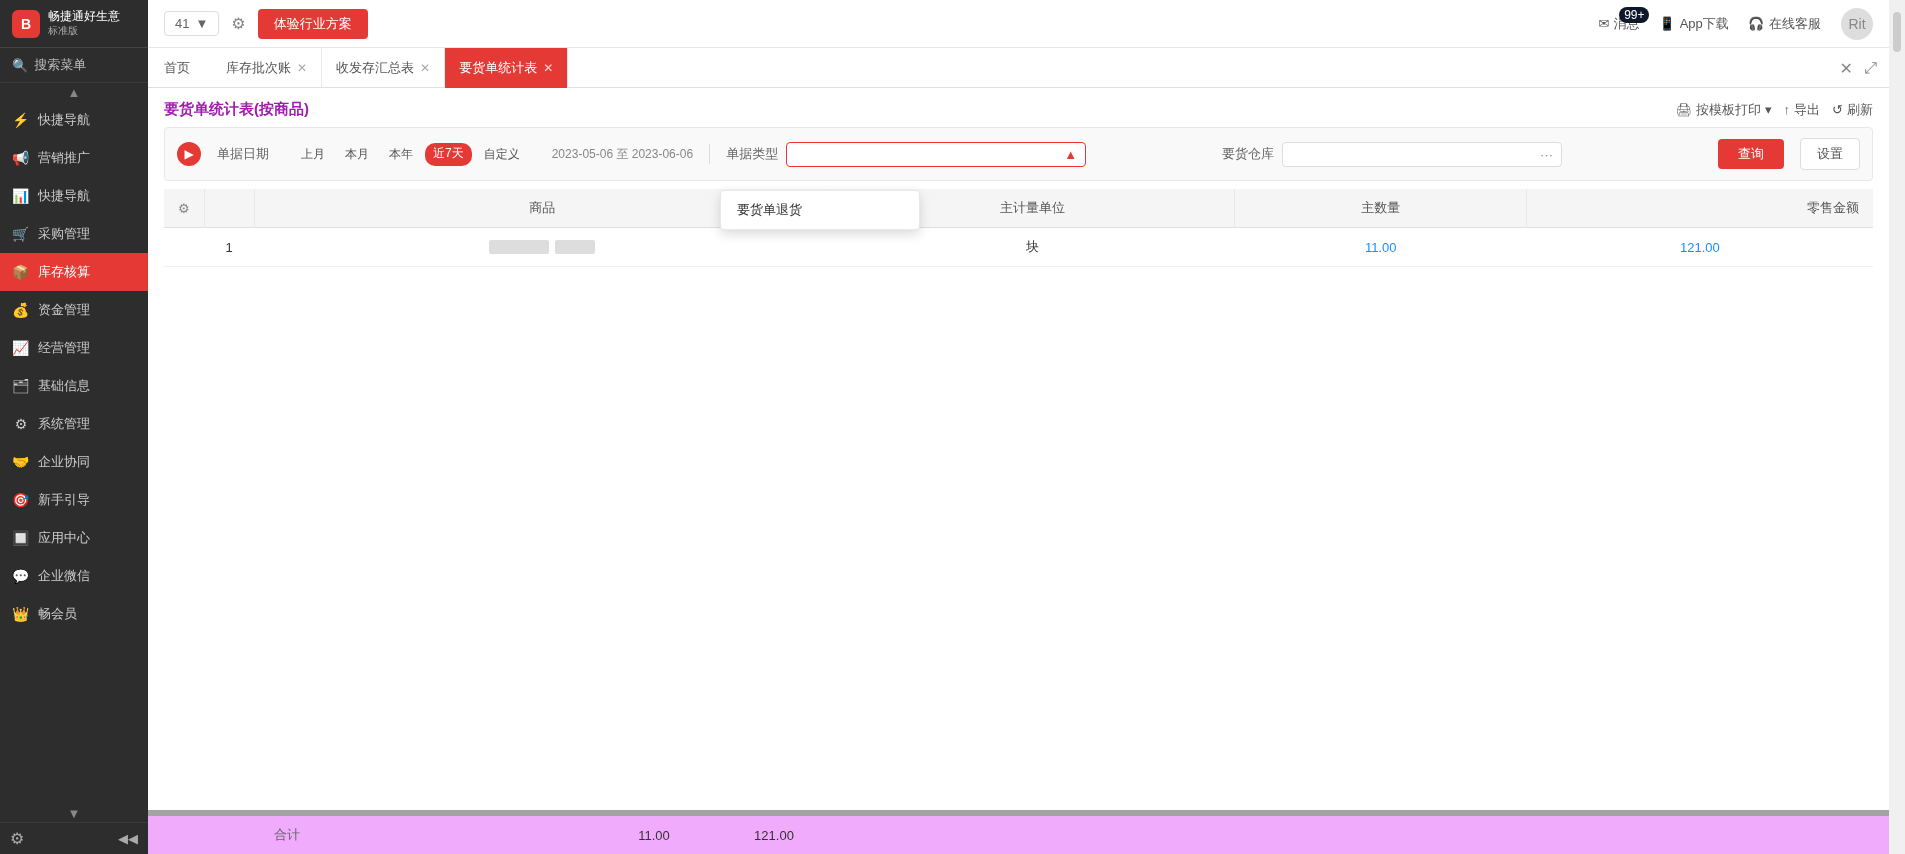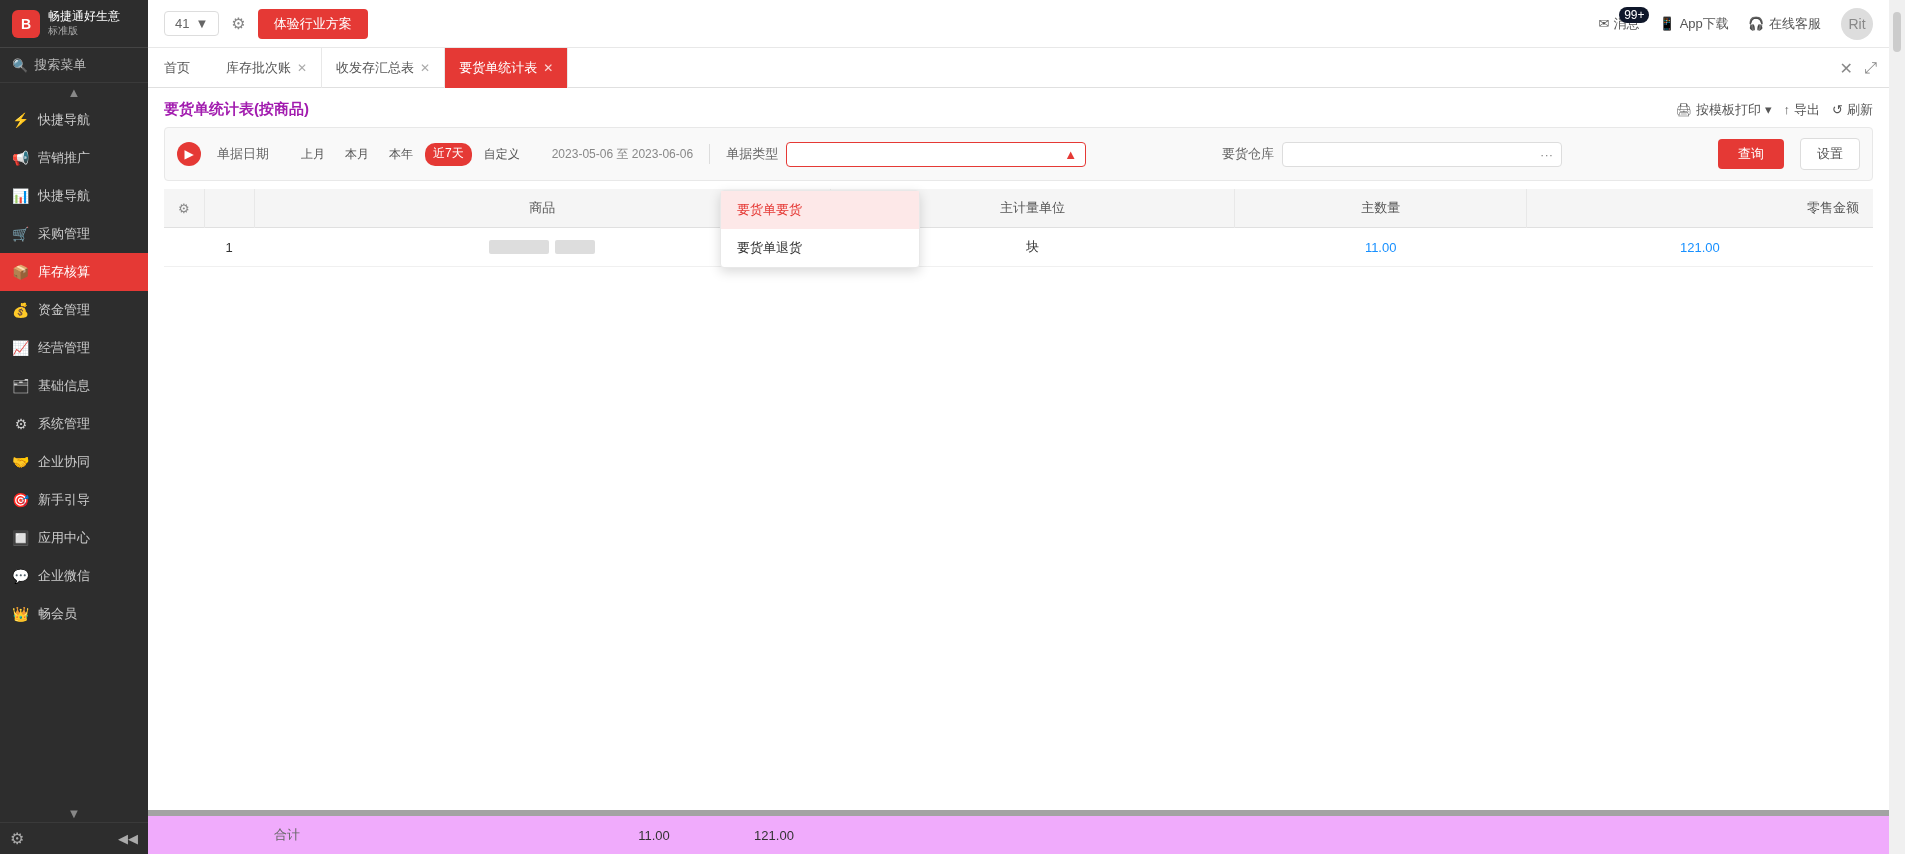--- a/index.html
+++ b/index.html
@@ -674,21 +674,20 @@
           <input type="text" style="border: none; outline: none; flex: 1 1 0%; font-size: 13px;">
           <span style="color:#888;cursor:pointer;">···</span>
         </div>
       </div>
 
       <button class="query-btn">查询</button>
       <button class="settings-filter-btn">设置</button>
     </div>
 
     <div class="type-dropdown">
-      <div class="dropdown-item selected">要货单要货</div>
       <div class="dropdown-item">要货单退货</div>
     </div>
 
     <div class="table-area">
       <table class="data-table">
         <thead>
           <tr>
             <th class="settings-th">
               <span class="settings-th-icon">⚙</span>
             </th>

